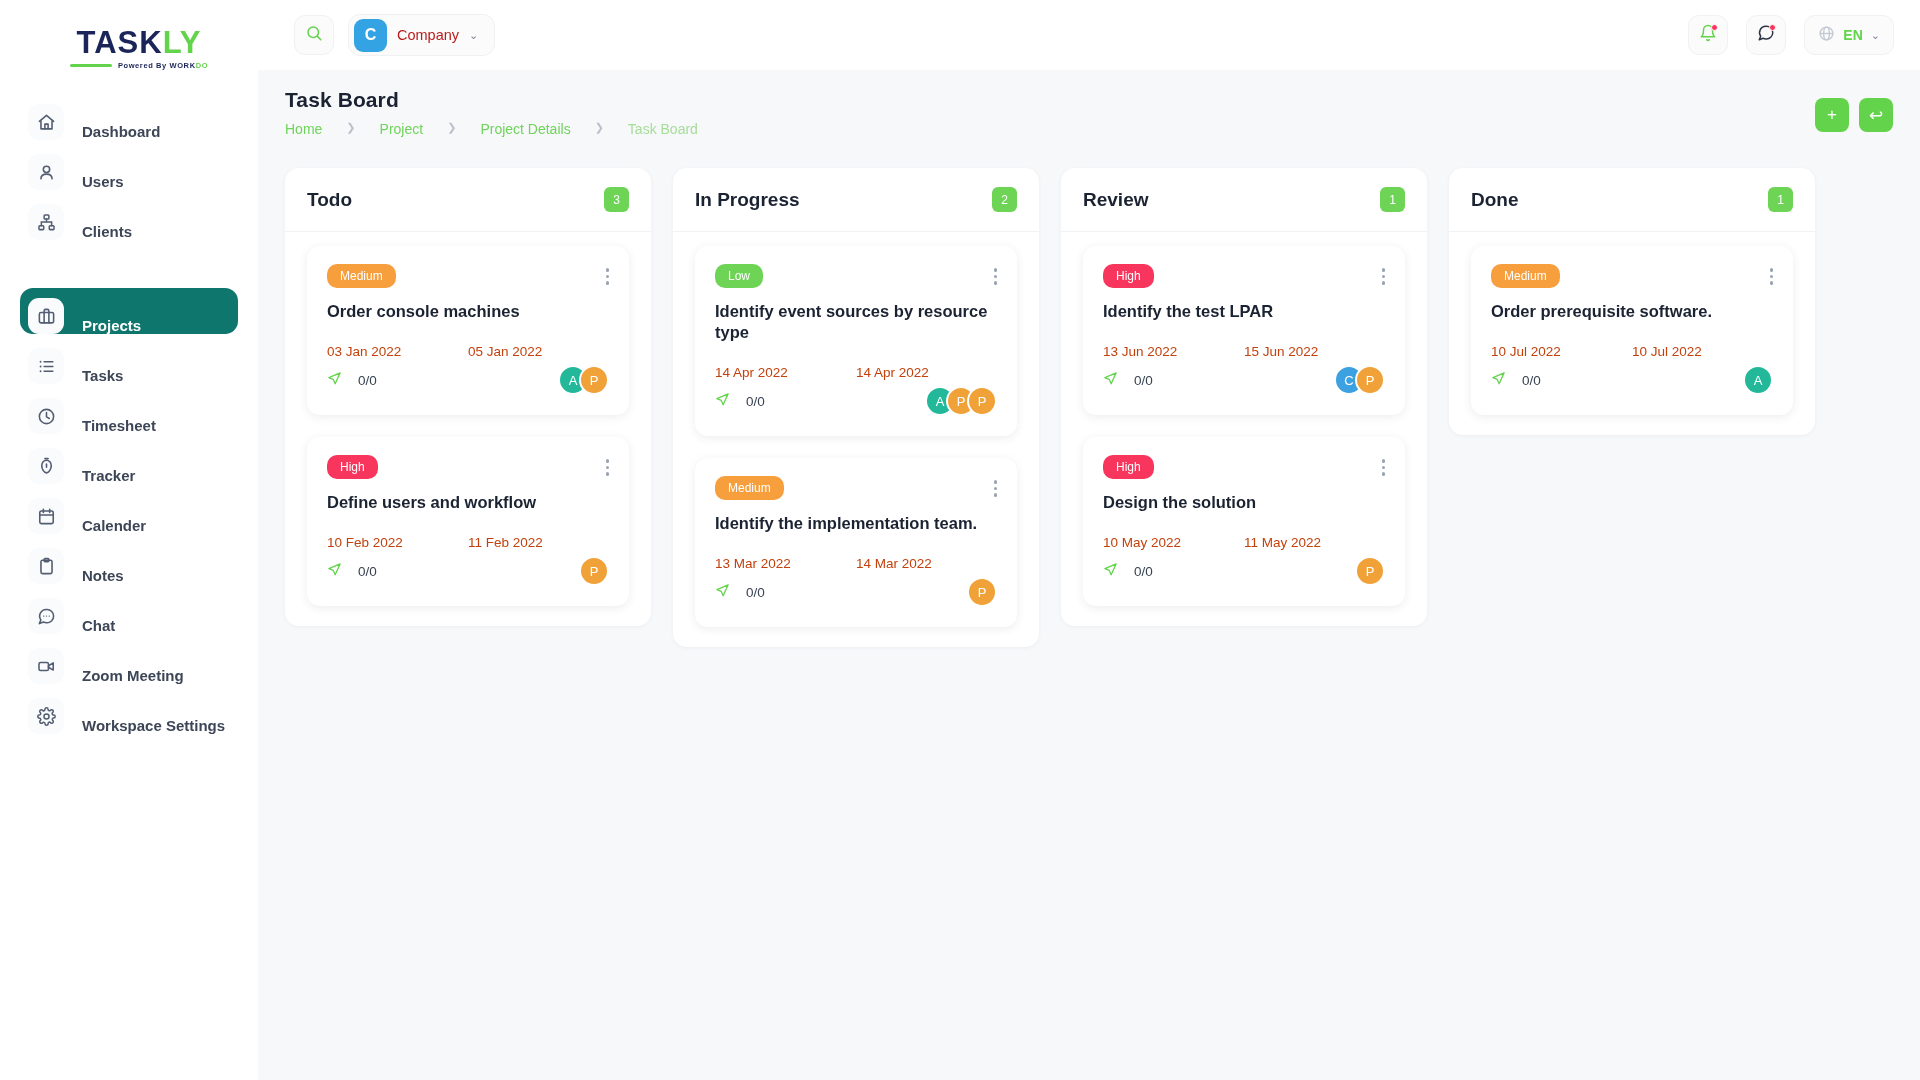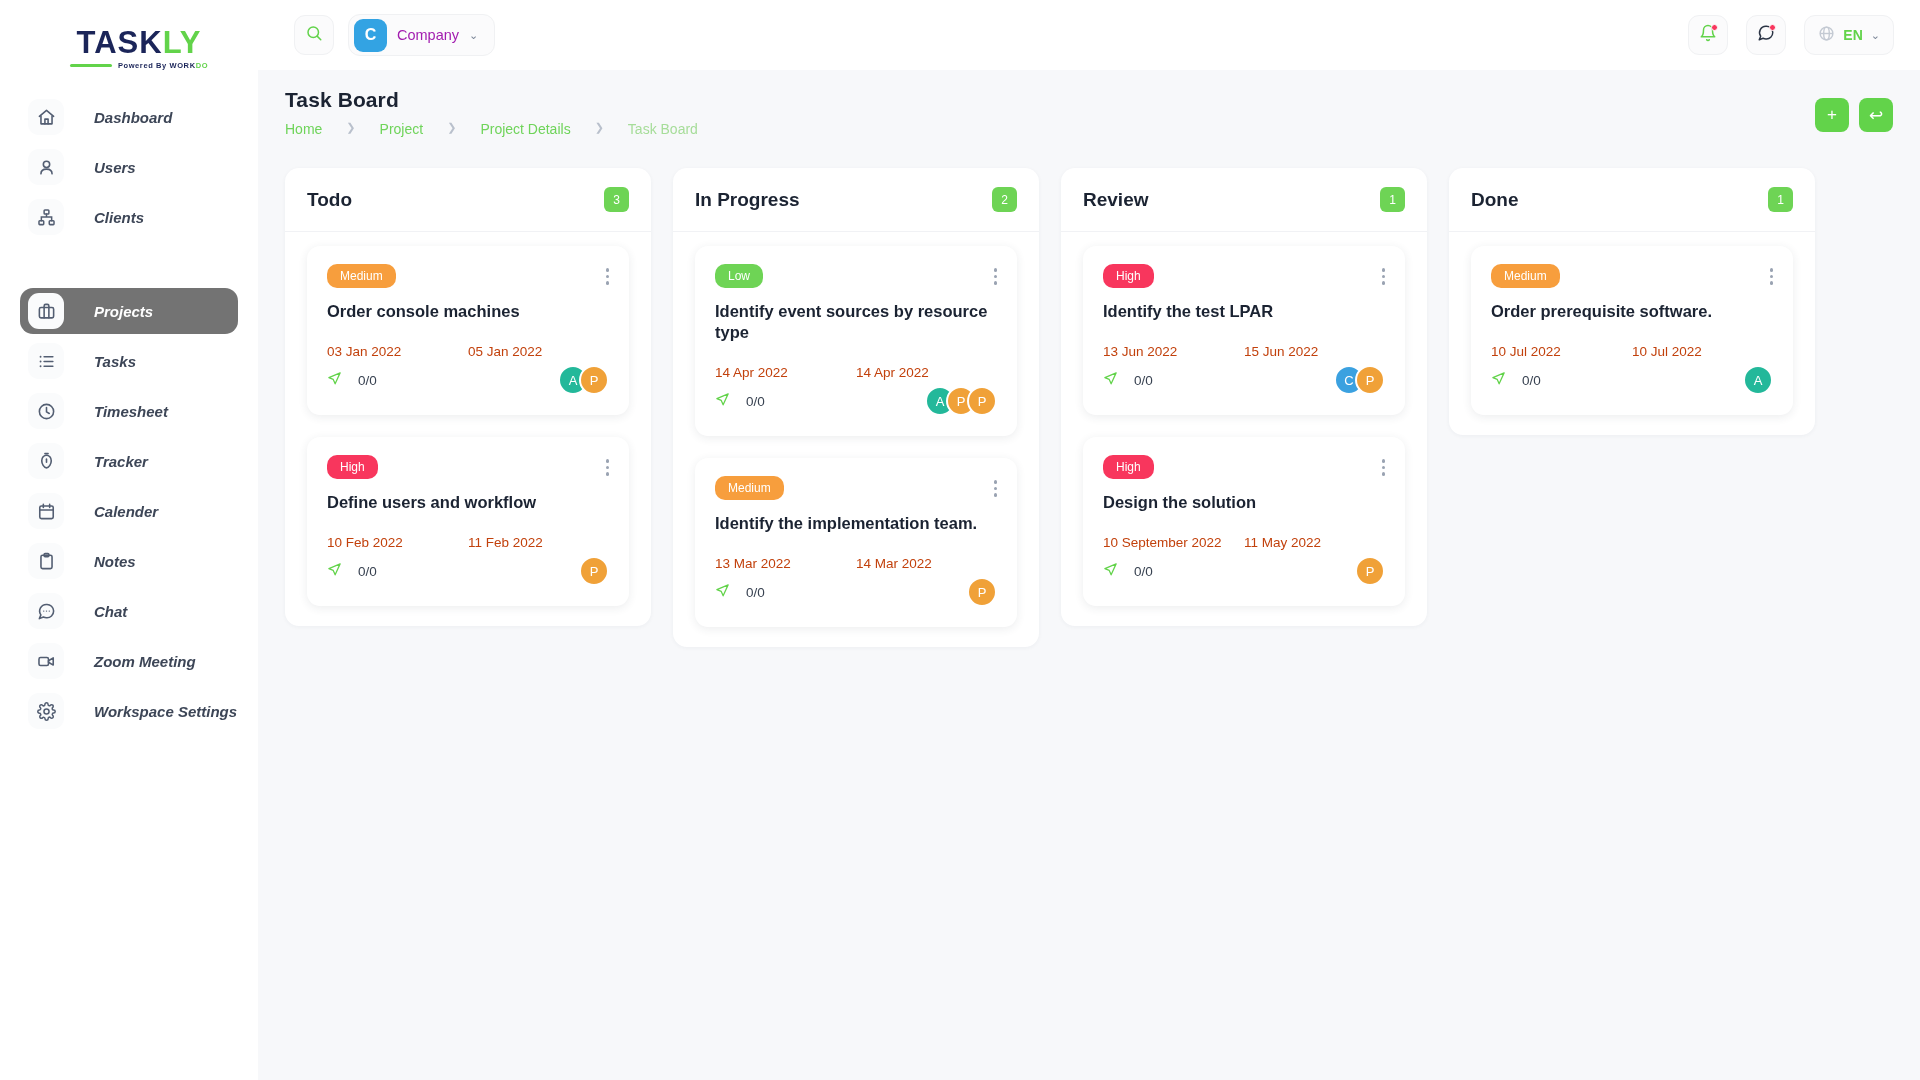--- a/index.html
+++ b/index.html
@@ -50,21 +50,21 @@
     background: #fbfbfc; border: 1px solid #f0f1f3;
     display: flex; align-items: center; gap: 10px;
     padding: 0 16px 0 5px; cursor: pointer;
   }
   .company-avatar {
     width: 33px; height: 33px; border-radius: 9px;
     background: #33a3e3; color: #fff;
     display: flex; align-items: center; justify-content: center;
     font-size: 16px; font-weight: 600;
   }
-  .company-name { font-size: 14.5px; color: #a21caf; font-weight: 500; }
+  .company-name { font-size: 14.5px; color: #b91c1c; font-weight: 500; }
   .chev { color: #7a8597; font-size: 11px; }
 
   .topbar-right {
     margin-left: auto; margin-right: 26px;
     display: flex; align-items: center; gap: 18px;
   }
   .badge-dot {
     position: absolute; top: 8px; right: 9px;
     width: 7px; height: 7px; border-radius: 50%;
     background: #f8365d; border: 1.5px solid #fff;
@@ -79,25 +79,25 @@
   .lang-code { font-size: 14px; font-weight: 600; color: #62d34a; }
 
   
   .sidebar {
     position: absolute; top: 70px; left: 0;
     width: 258px; height: 1010px;
     background: #ffffff;
     padding-top: 20px;
   }
   .nav-item {
-    display: flex; align-items: center; gap: 30px;
+    display: flex; align-items: flex-end; gap: 18px;
     height: 46px; margin: 4px 20px; padding-left: 8px;
-    border-radius: 13px; cursor: pointer; font-style: italic;
-  }
-  .nav-item.active { background: #737373; margin-top: 48px; }
+    border-radius: 13px; cursor: pointer;
+  }
+  .nav-item.active { background: #0f766e; margin-top: 48px; }
   .nav-icon {
     width: 36px; height: 36px; border-radius: 11px;
     background: #fafbfc;
     display: flex; align-items: center; justify-content: center;
     flex-shrink: 0;
   }
   .nav-icon svg { stroke: #535e72; }
   .nav-label { font-size: 15px; font-weight: 600; color: #3d4657; }
   .nav-item.active .nav-label { color: #ffffff; }
 
@@ -581,21 +581,21 @@
 
       <div class="card">
         <span class="chip high">High</span>
         <span class="dots">
             <i></i>
             <i></i>
             <i></i>
           </span>
         <div class="card-title">Design the solution</div>
         <div class="card-meta">
-          <span class="meta-start">10 September 2022</span>
+          <span class="meta-start">10 May 2022</span>
           <span class="meta-end">11 May 2022</span>
         </div>
         <div class="card-foot">
           <span class="progress">
             <span><svg width="15" height="15" viewBox="0 0 24 24" fill="none" stroke="#62d34a" stroke-width="2" stroke-linejoin="round">
                   <path d="M21 3 3 10.5l7 3 3 7L21 3z"></path>
                 </svg></span>
             <span>0/0</span>
           </span>
           <span class="avatars">

